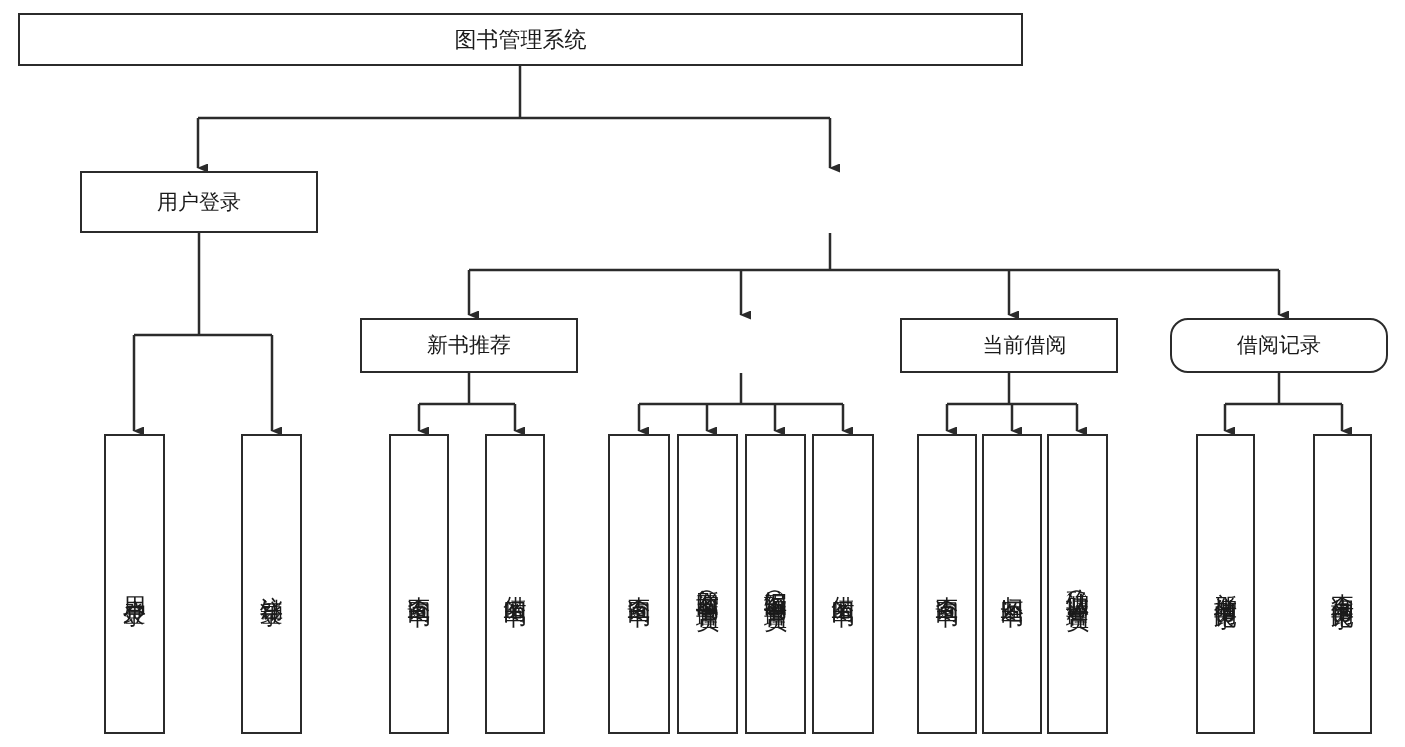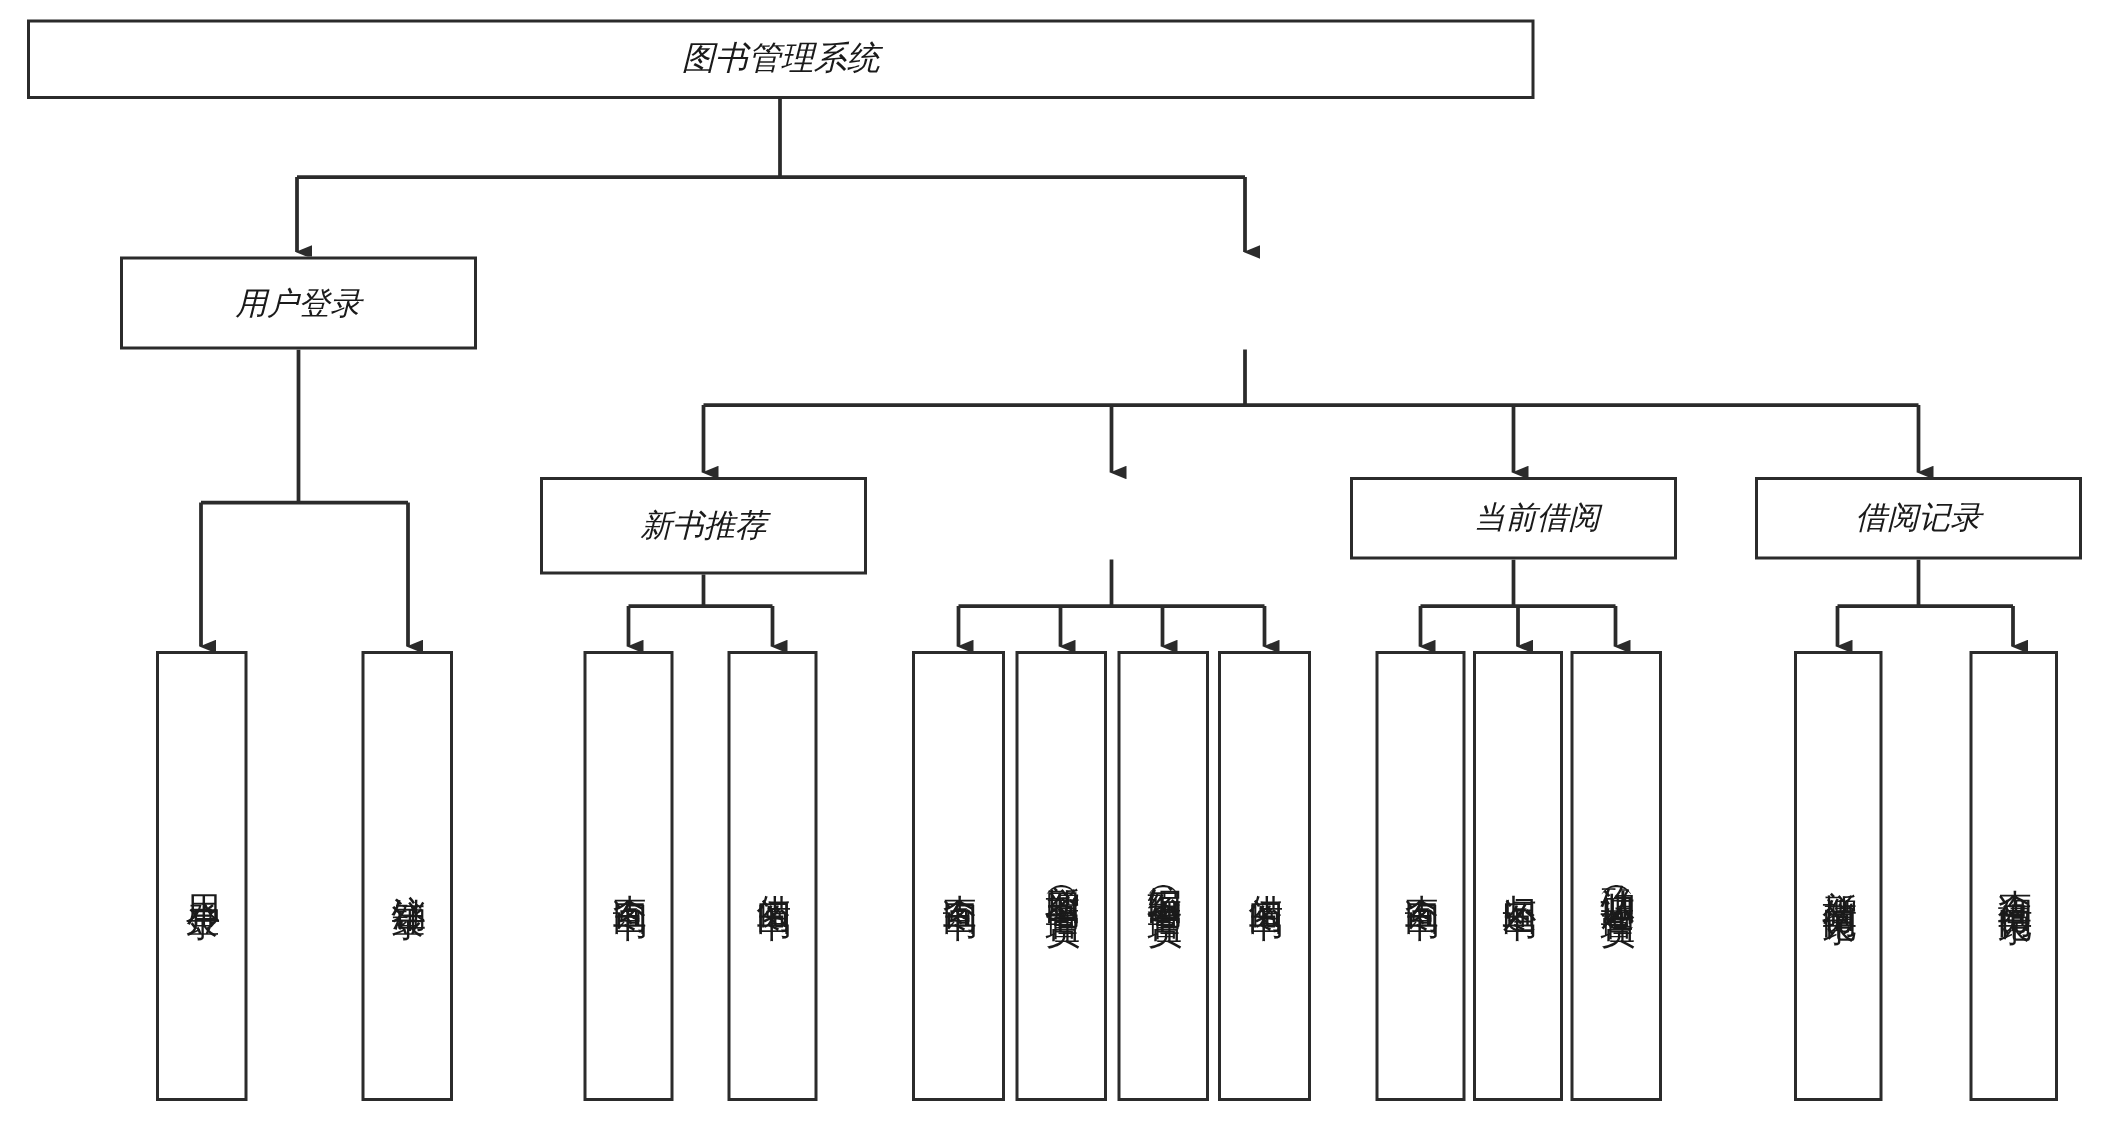--- a/index.html
+++ b/index.html
@@ -36,21 +36,20 @@
   }
   .node-label {
     color: #1a1a1a;
     text-align: center;
     line-height: 1.15;
     white-space: nowrap;
   }
   .node.horiz .node-label {
     font-size: 21px;
     writing-mode: horizontal-tb;
-    font-style: italic;
   }
   .node.root .node-label {
     font-size: 22px;
   }
   .node.vert {
     align-items: center;
     justify-content: center;
   }
   .node.vert .node-label {
     writing-mode: vertical-rl;
@@ -142,27 +141,27 @@
   </svg>
 
   <div class="node root horiz" style="left: 18px; top: 13px; width: 1005px; height: 53px;">
     <span class="node-label">图书管理系统</span>
   </div>
 
   <div class="node horiz" style="left: 80px; top: 171px; width: 238px; height: 62px;">
     <span class="node-label">用户登录</span>
   </div>
 
-  <div class="node horiz" style="left: 360px; top: 318px; width: 218px; height: 65px;">
+  <div class="node horiz" style="left: 360px; top: 318px; width: 218px; height: 55px;">
     <span class="node-label">新书推荐</span>
   </div>
   <div class="node horiz" style="left: 900px; top: 318px; width: 218px; height: 55px; padding-left: 31px;">
     <span class="node-label">当前借阅</span>
   </div>
-  <div class="node horiz" style="left: 1170px; top: 318px; width: 218px; height: 55px;">
+  <div class="node horiz" style="left: 1170px; top: 318px; width: 218px; height: 55px; border-radius: 18px;">
     <span class="node-label">借阅记录</span>
   </div>
 
   <div class="node vert" style="left: 104px; top: 434px; width: 61px; height: 300px;">
     <span class="node-label">用户登录</span>
   </div>
   <div class="node vert" style="left: 241px; top: 434px; width: 61px; height: 300px;">
     <span class="node-label">注销登录</span>
   </div>
   <div class="node vert" style="left: 389px; top: 434px; width: 60px; height: 300px;">

